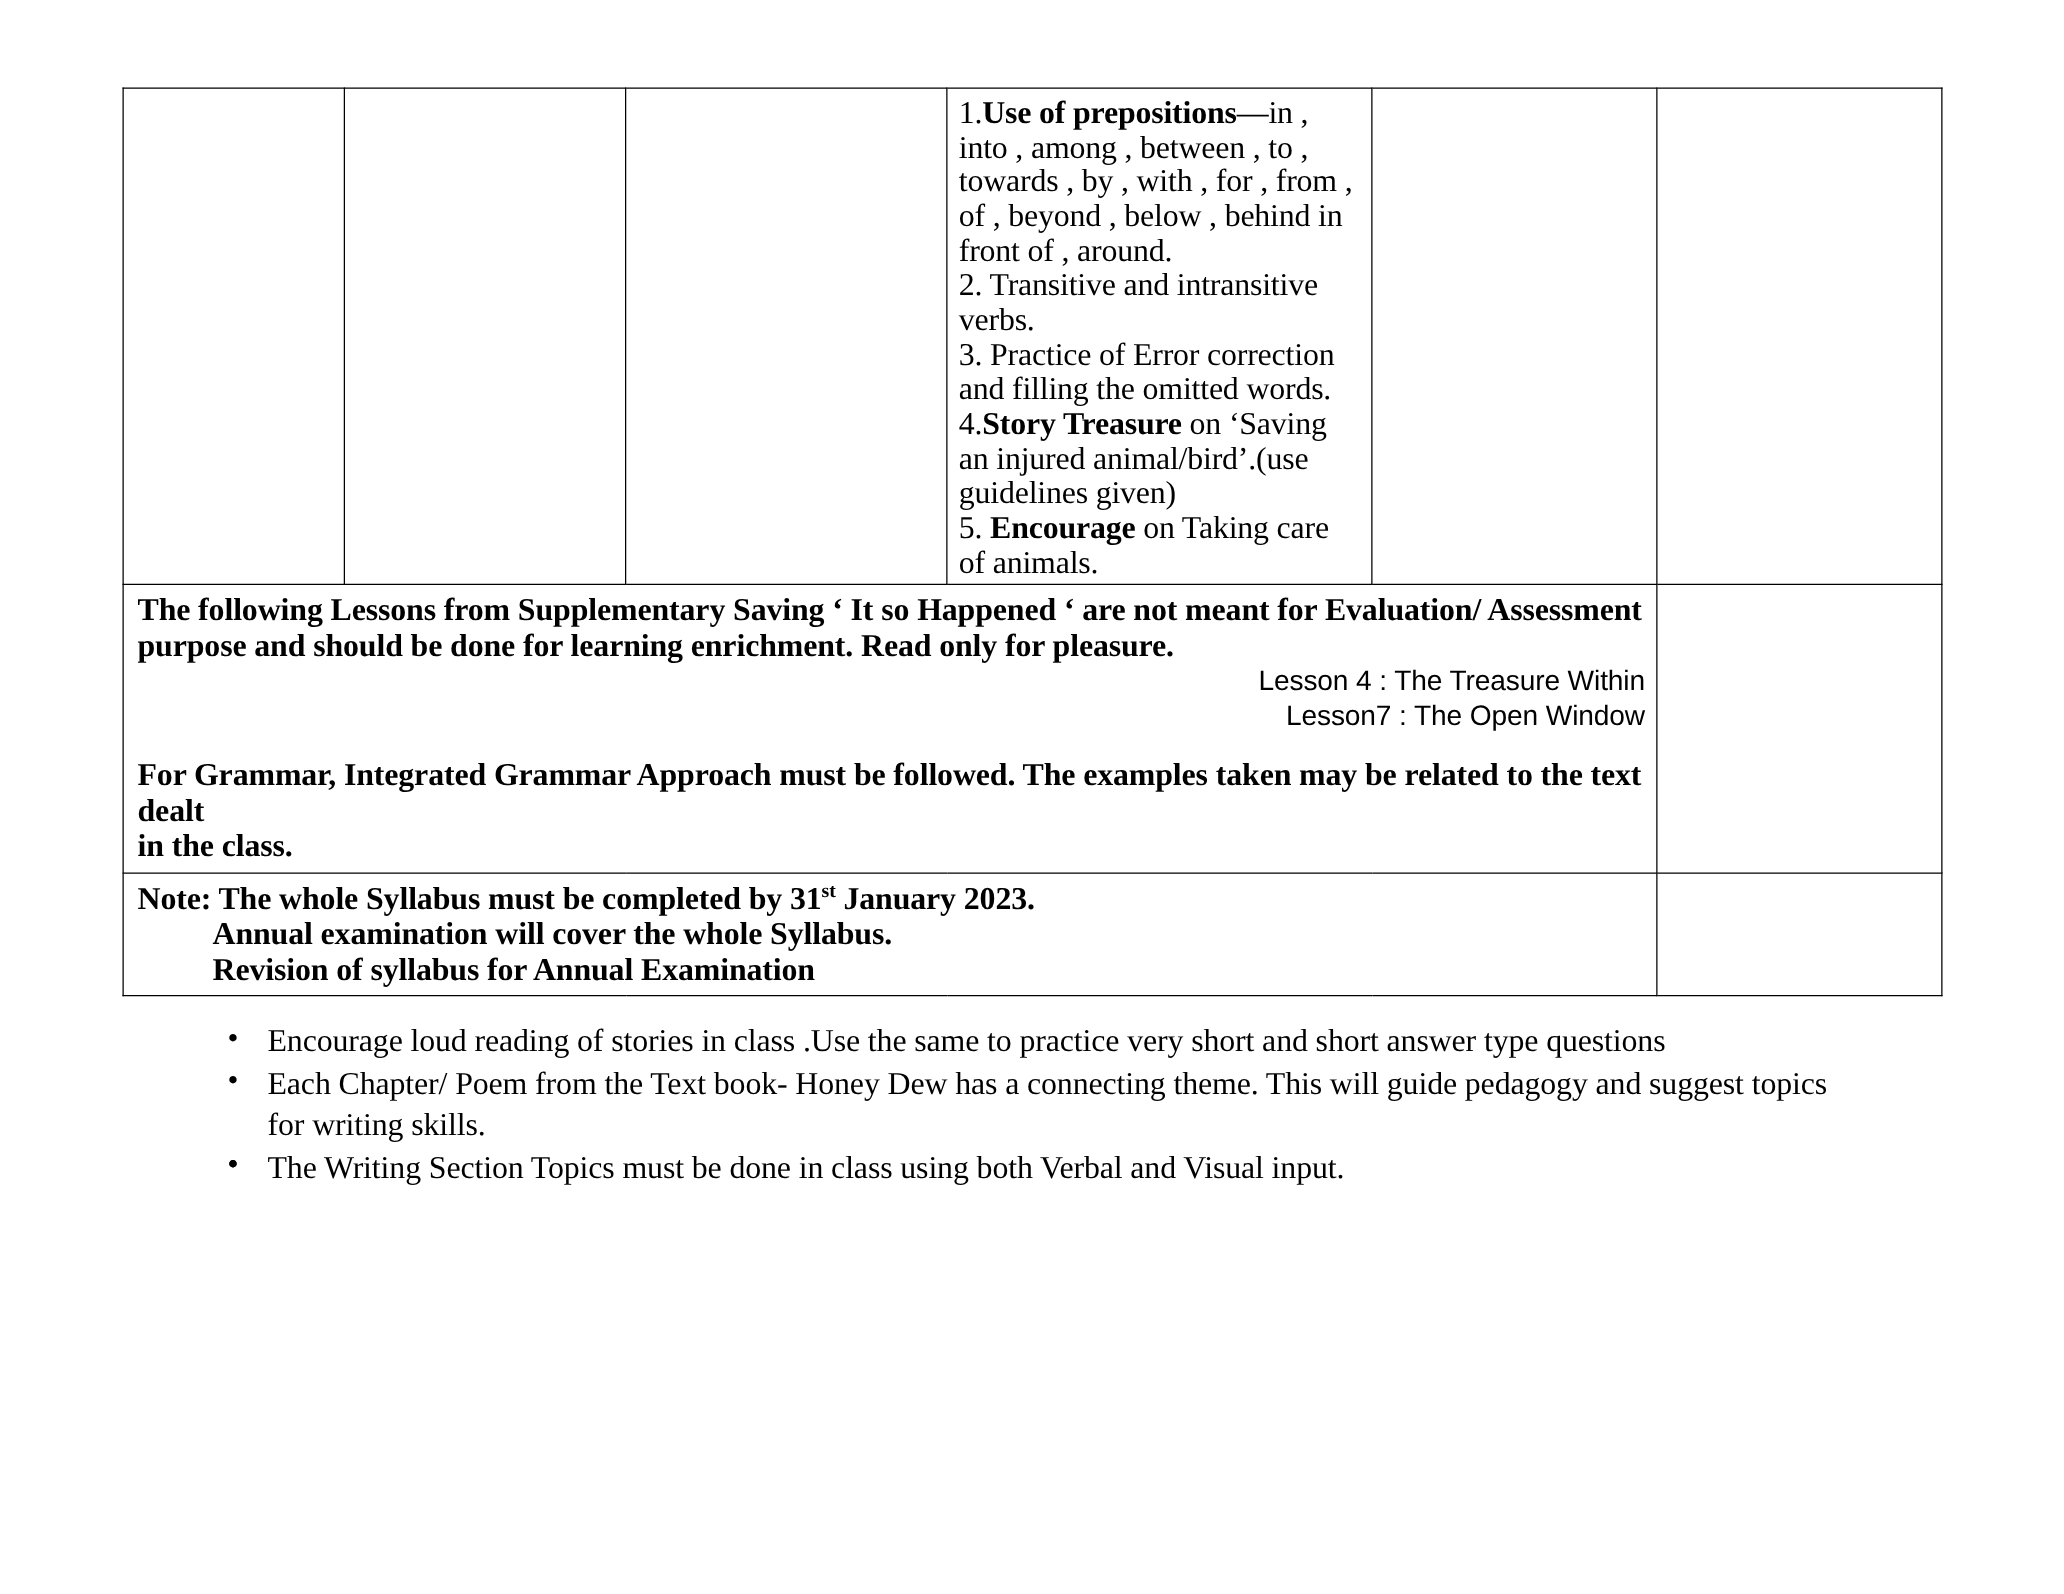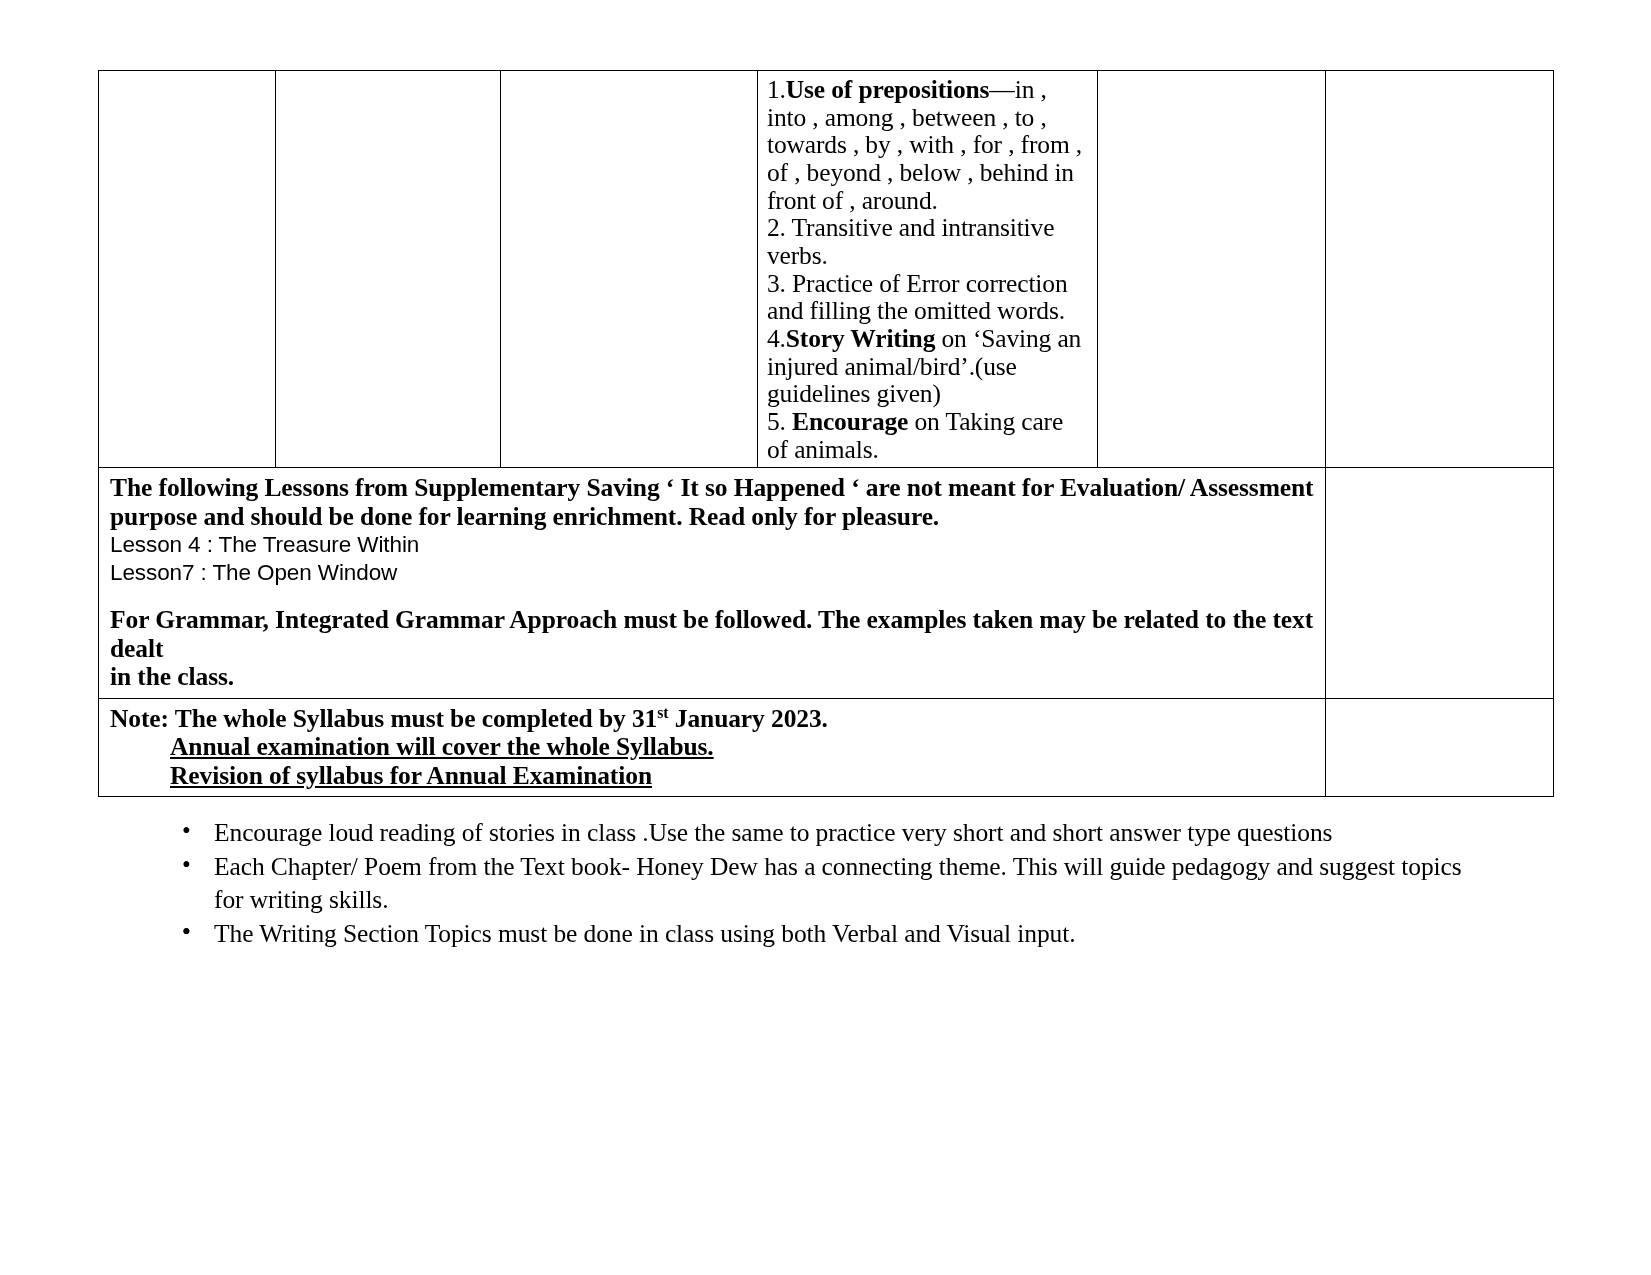--- a/index.html
+++ b/index.html
@@ -72,24 +72,25 @@
     font-size: 25.5px;
     line-height: 1.12;
     letter-spacing: -0.1px;
   }
   .sans-line {
     font-family: "Liberation Sans", "DejaVu Sans", sans-serif;
     font-weight: normal;
     font-size: 22.5px;
     line-height: 1.22;
     letter-spacing: -0.1px;
+    text-align: right;
   }
   .gap-line { height: 20px; }
 
-  .indent-1 { padding-left: 60px; display: block; text-decoration: underline; }
+  .indent-1 { padding-left: 60px; display: block; }
 
   .centered-bold {
     text-align: center;
     font-weight: bold;
     font-size: 25.5px;
     letter-spacing: 0.4px;
     padding: 4px 0 5px 0;
   }
 
   sup {
@@ -148,21 +149,21 @@
             <div class="cell-pad"></div>
           </td>
         <td>
             <div class="cell-pad"></div>
           </td>
         <td>
           <div class="cell-pad points">
             <span class="ln"><span>1.</span><b>Use of prepositions</b><span>—in , into , among , between , to , towards , by , with , for , from , of , beyond , below , behind in front of , around.</span></span>
             <span class="ln"><span>2. </span><b></b><span>Transitive and intransitive verbs.</span></span>
             <span class="ln"><span>3. </span><b></b><span>Practice of Error correction and filling the omitted words.</span></span>
-            <span class="ln"><span>4.</span><b>Story Writing</b><span> on ‘Saving an injured animal/bird’.(use guidelines given)</span></span>
+            <span class="ln"><span>4.</span><b>Story Treasure</b><span> on ‘Saving an injured animal/bird’.(use guidelines given)</span></span>
             <span class="ln"><span>5. </span><b>Encourage</b><span> on Taking care of animals.</span></span>
           </div>
         </td>
         <td>
             <div class="cell-pad"></div>
           </td>
         <td>
             <div class="cell-pad"></div>
           </td>
       </tr>

